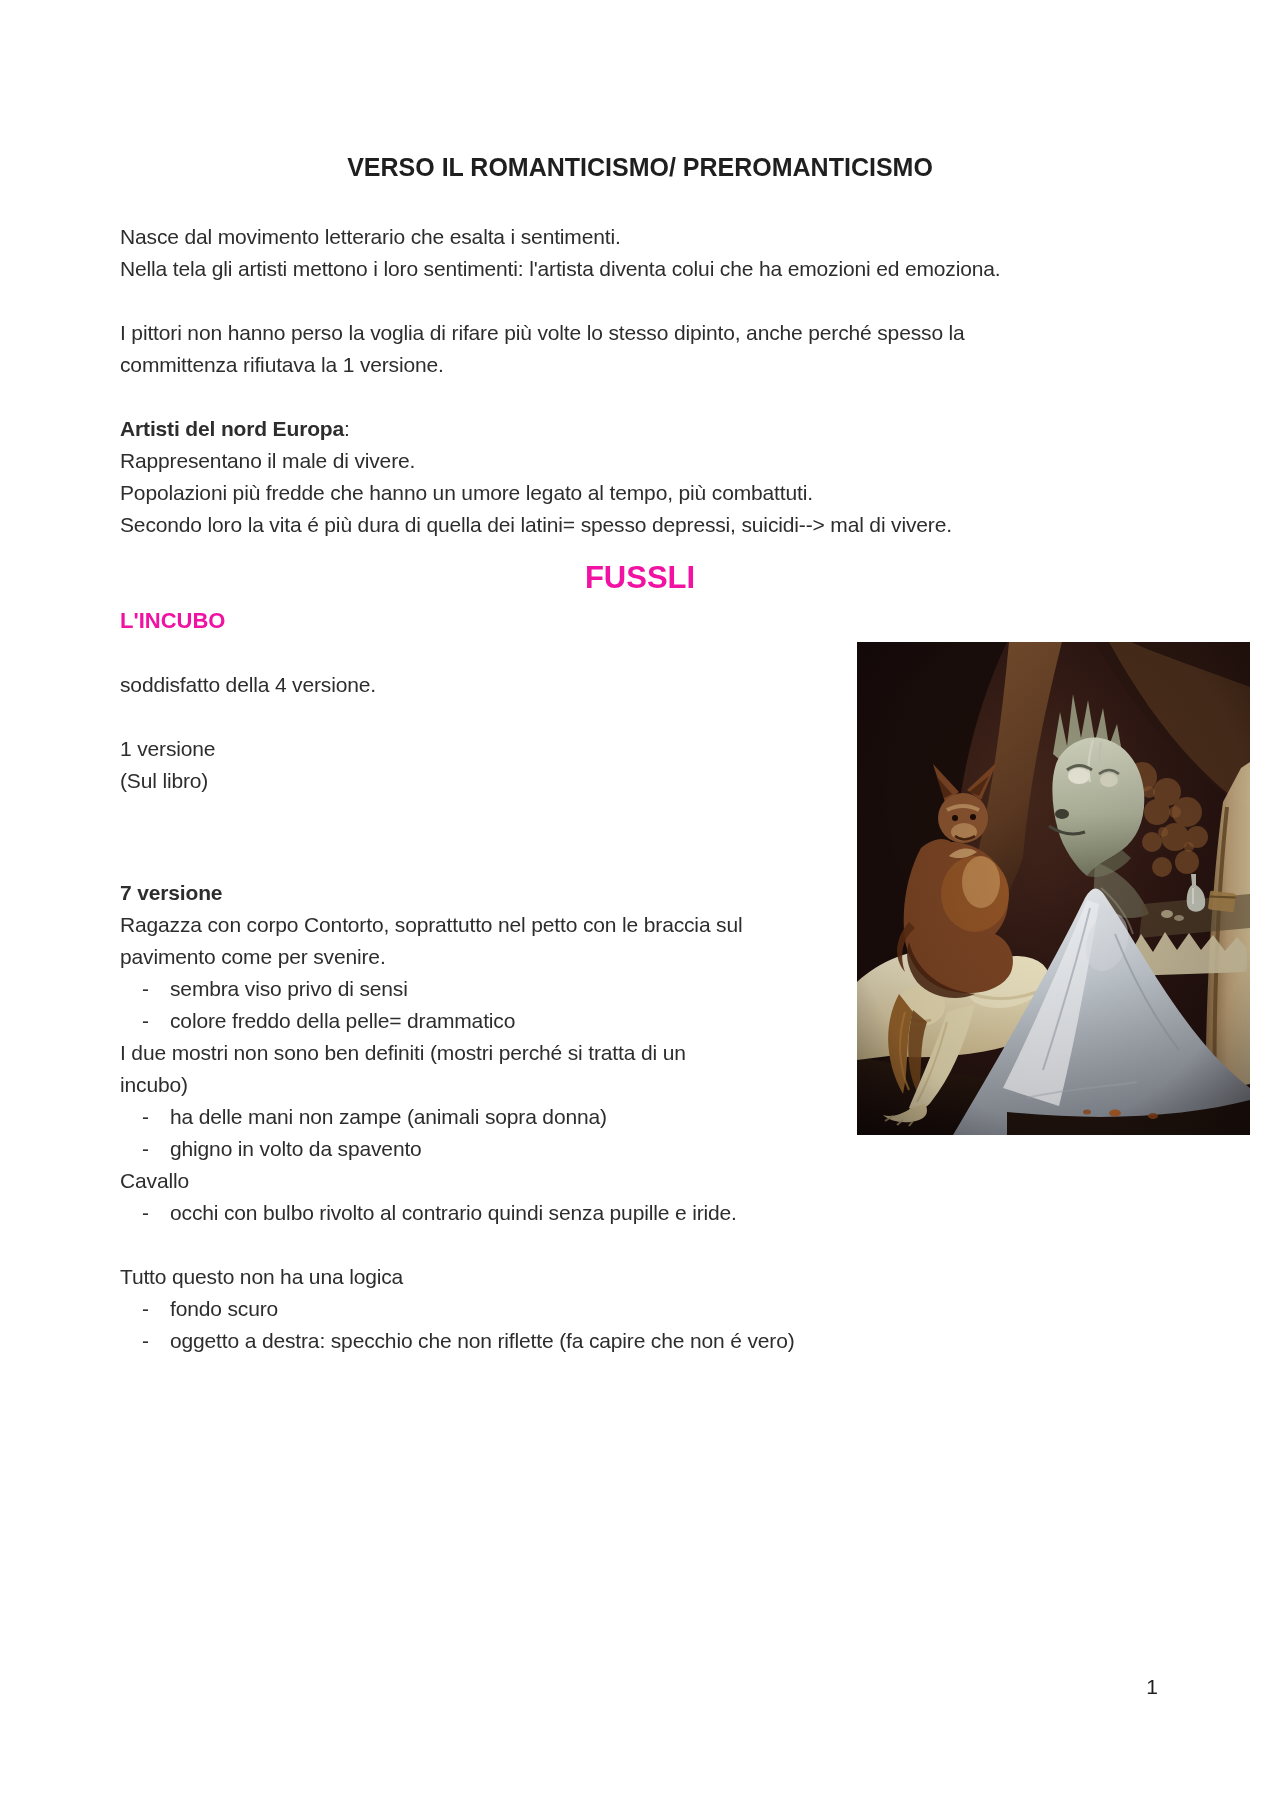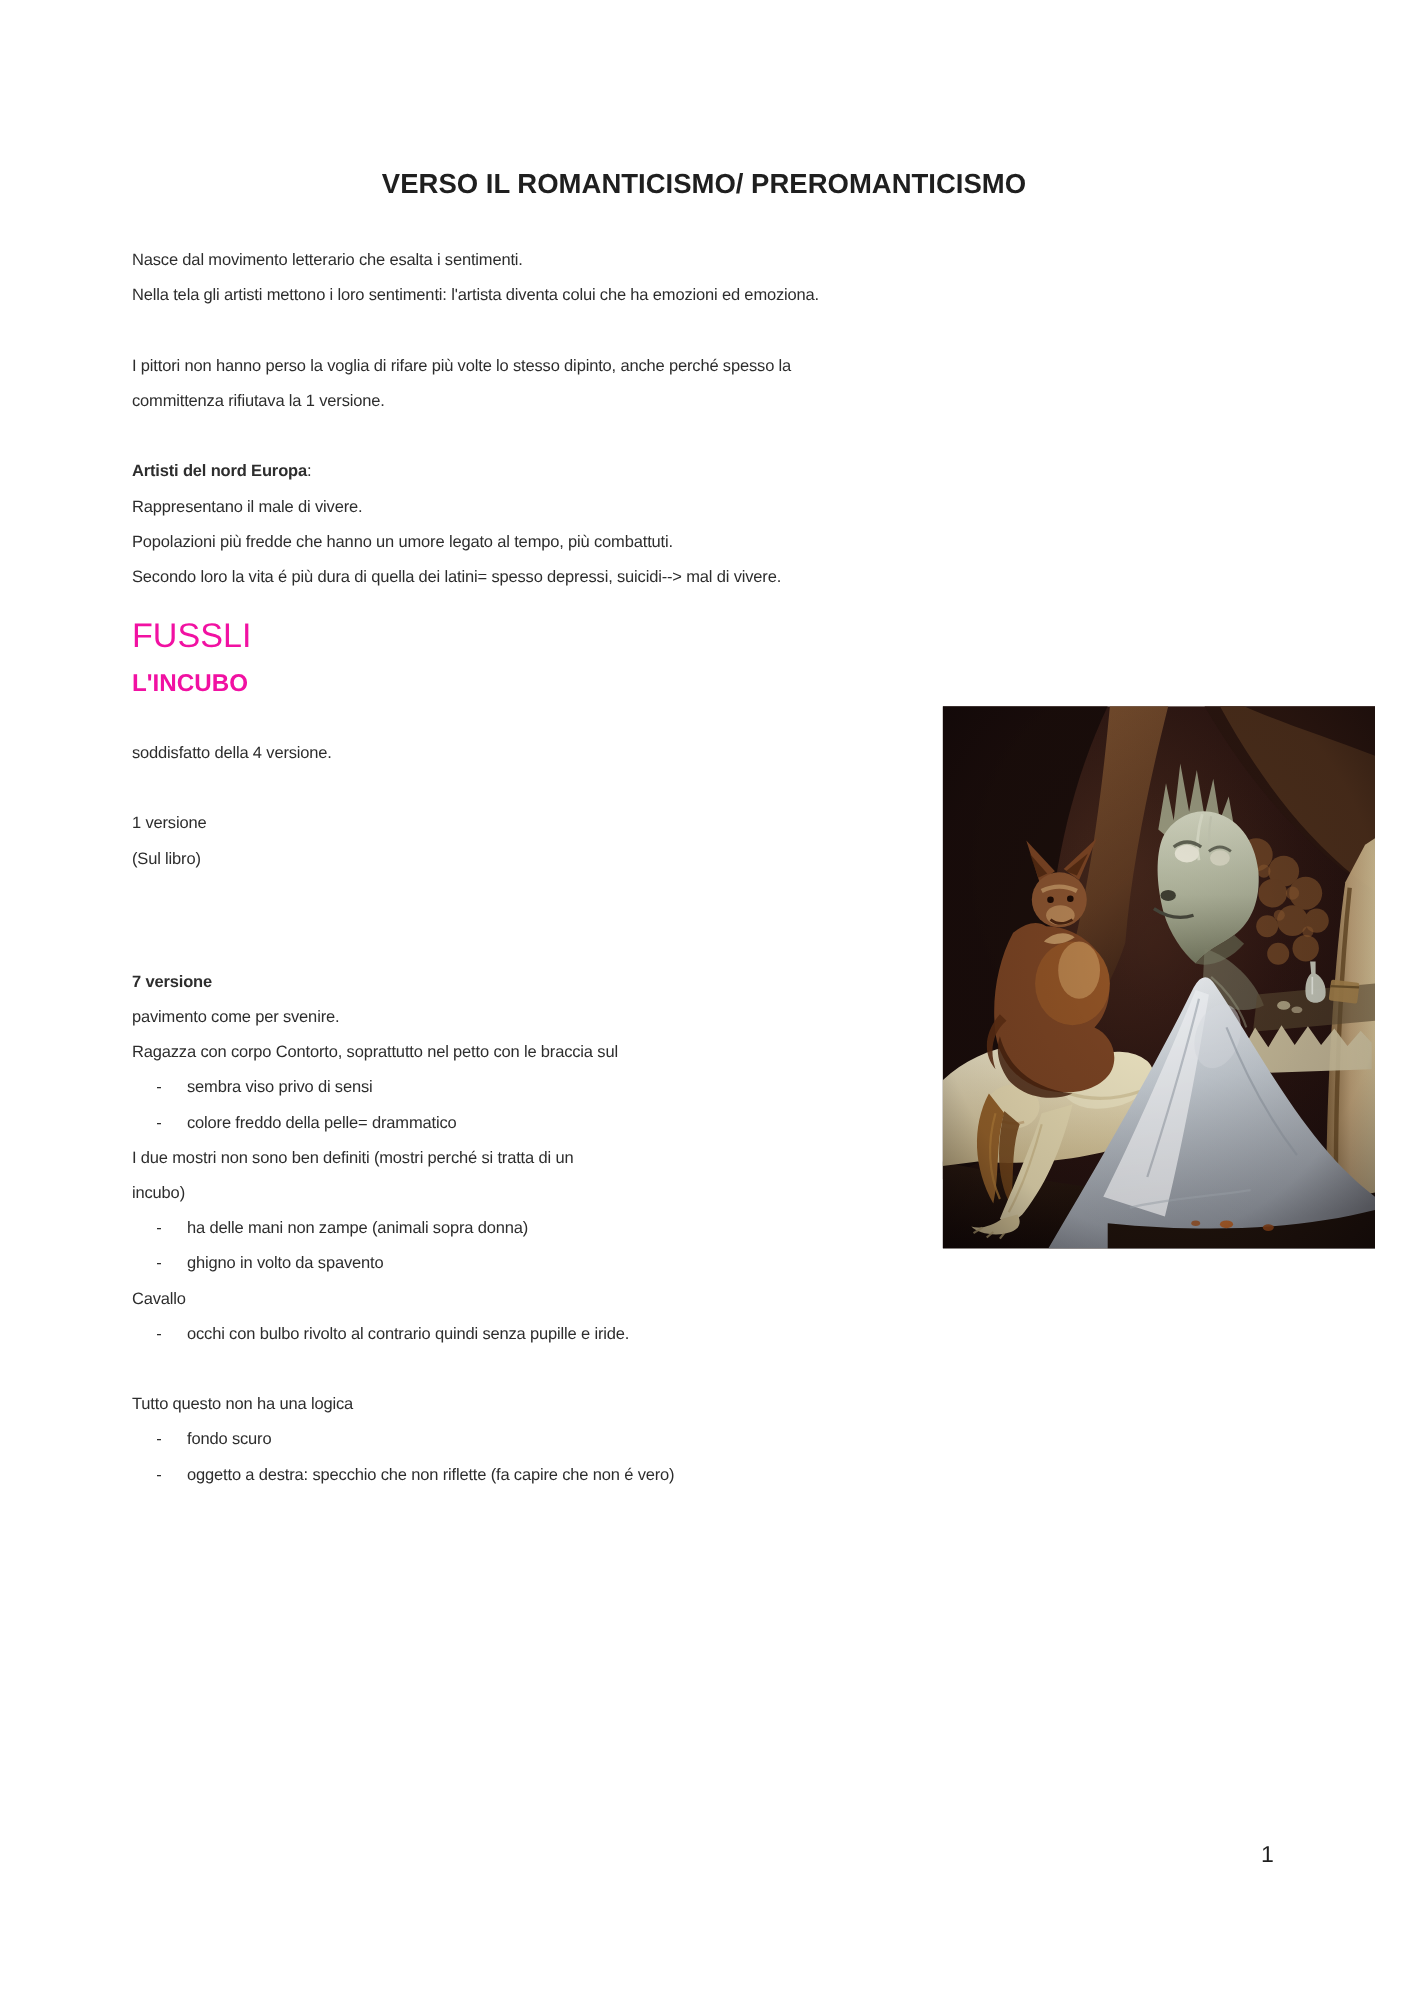--- a/index.html
+++ b/index.html
@@ -6,28 +6,28 @@
     --pink:#f111a2;
     --ink:#2d2d2d;
   }
   html,body{margin:0;padding:0;}
   body{
     width:1280px;height:1811px;position:relative;background:#ffffff;
     font-family:"Liberation Sans", sans-serif;color:var(--ink);
     overflow:hidden;
   }
   .content{position:absolute;left:120px;top:151px;width:1040px;}
-  .ln{font-size:15px;line-height:32px;height:32px;white-space:pre;letter-spacing:-0.15px;}
+  .ln{font-size:21px;line-height:32px;height:32px;white-space:pre;letter-spacing:-0.15px;}
   .sp{height:32px;}
   .title{
     font-size:25px;font-weight:700;color:#1f1f1f;text-align:center;
     height:32px;line-height:32px;margin-bottom:6px;white-space:pre;letter-spacing:0;
   }
   .h-fussli{
-    font-size:31px;font-weight:400;color:var(--pink);text-align:left;
+    font-size:31px;font-weight:700;color:var(--pink);text-align:center;
     height:54px;line-height:54px;margin-top:10px;white-space:pre;
   }
   .h-incubo{
     font-size:22px;font-weight:700;color:var(--pink);
     height:32px;line-height:32px;white-space:pre;
   }
   .b{font-weight:700;margin-top:48px;}
   .bullet{display:flex;padding-left:22px;}
   .bullet .dash{width:28px;flex:none;}
   .pagenum{
@@ -64,22 +64,22 @@
   <div class="sp"></div>
 
   <div class="ln">soddisfatto della 4 versione.</div>
   <div class="sp"></div>
 
   <div class="ln">1 versione</div>
   <div class="ln">(Sul libro)</div>
   <div class="sp"></div>
 
   <div class="ln b">7 versione</div>
+  <div class="ln">Ragazza con corpo Contorto, soprattutto nel petto con le braccia sul</div>
   <div class="ln">pavimento come per svenire.</div>
-  <div class="ln">Ragazza con corpo Contorto, soprattutto nel petto con le braccia sul</div>
   <div class="ln bullet"><span class="dash">-</span><span>sembra viso privo di sensi</span></div>
   <div class="ln bullet"><span class="dash">-</span><span>colore freddo della pelle= drammatico</span></div>
   <div class="ln">I due mostri non sono ben definiti (mostri perché si tratta di un</div>
   <div class="ln">incubo)</div>
   <div class="ln bullet"><span class="dash">-</span><span>ha delle mani non zampe (animali sopra donna)</span></div>
   <div class="ln bullet"><span class="dash">-</span><span>ghigno in volto da spavento</span></div>
   <div class="ln">Cavallo</div>
   <div class="ln bullet"><span class="dash">-</span><span>occhi con bulbo rivolto al contrario quindi senza pupille e iride.</span></div>
   <div class="sp"></div>
 

